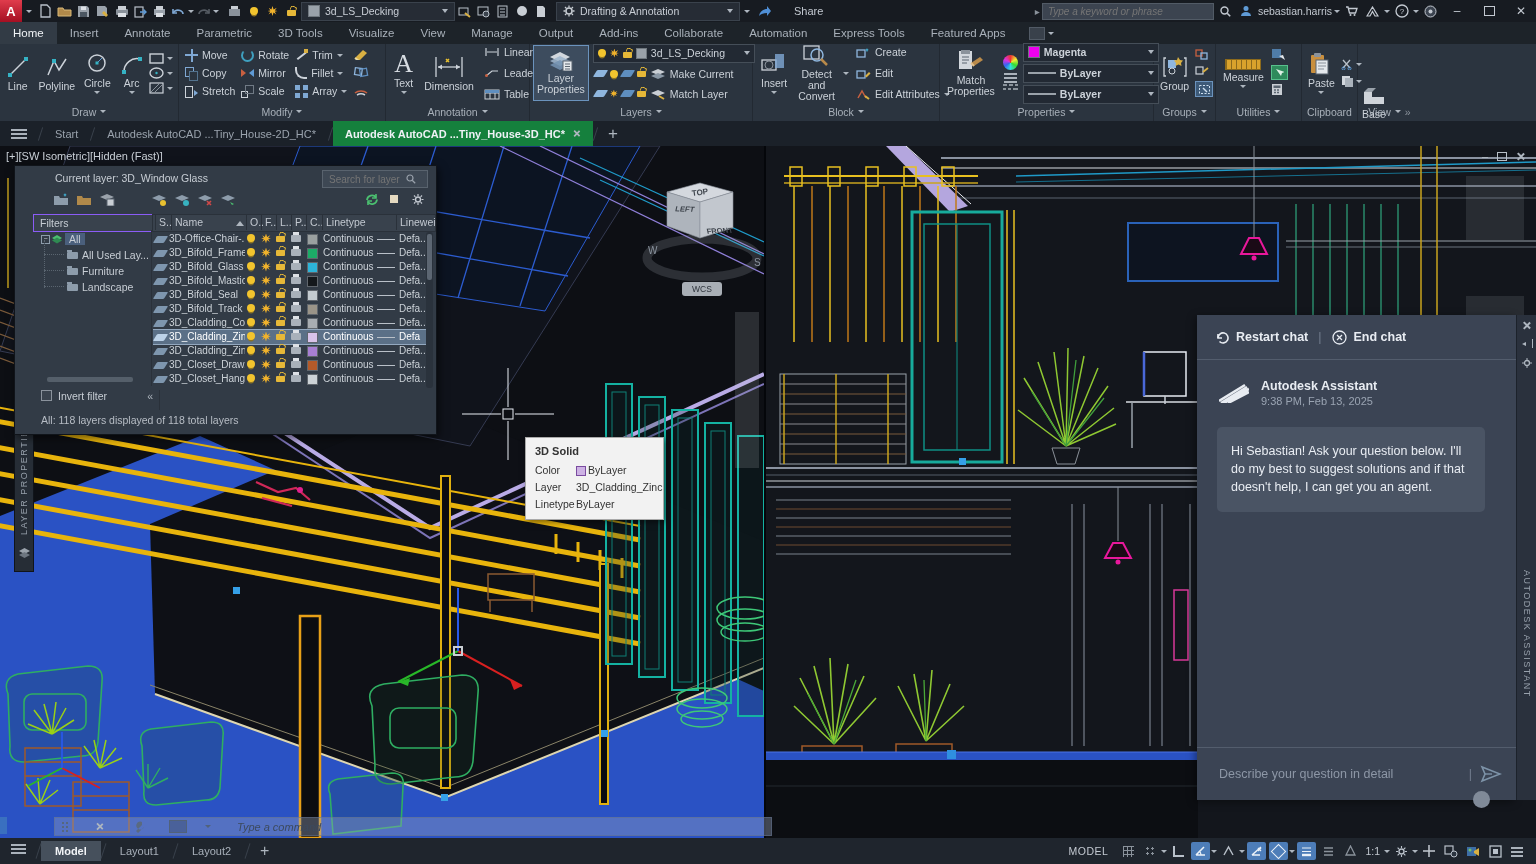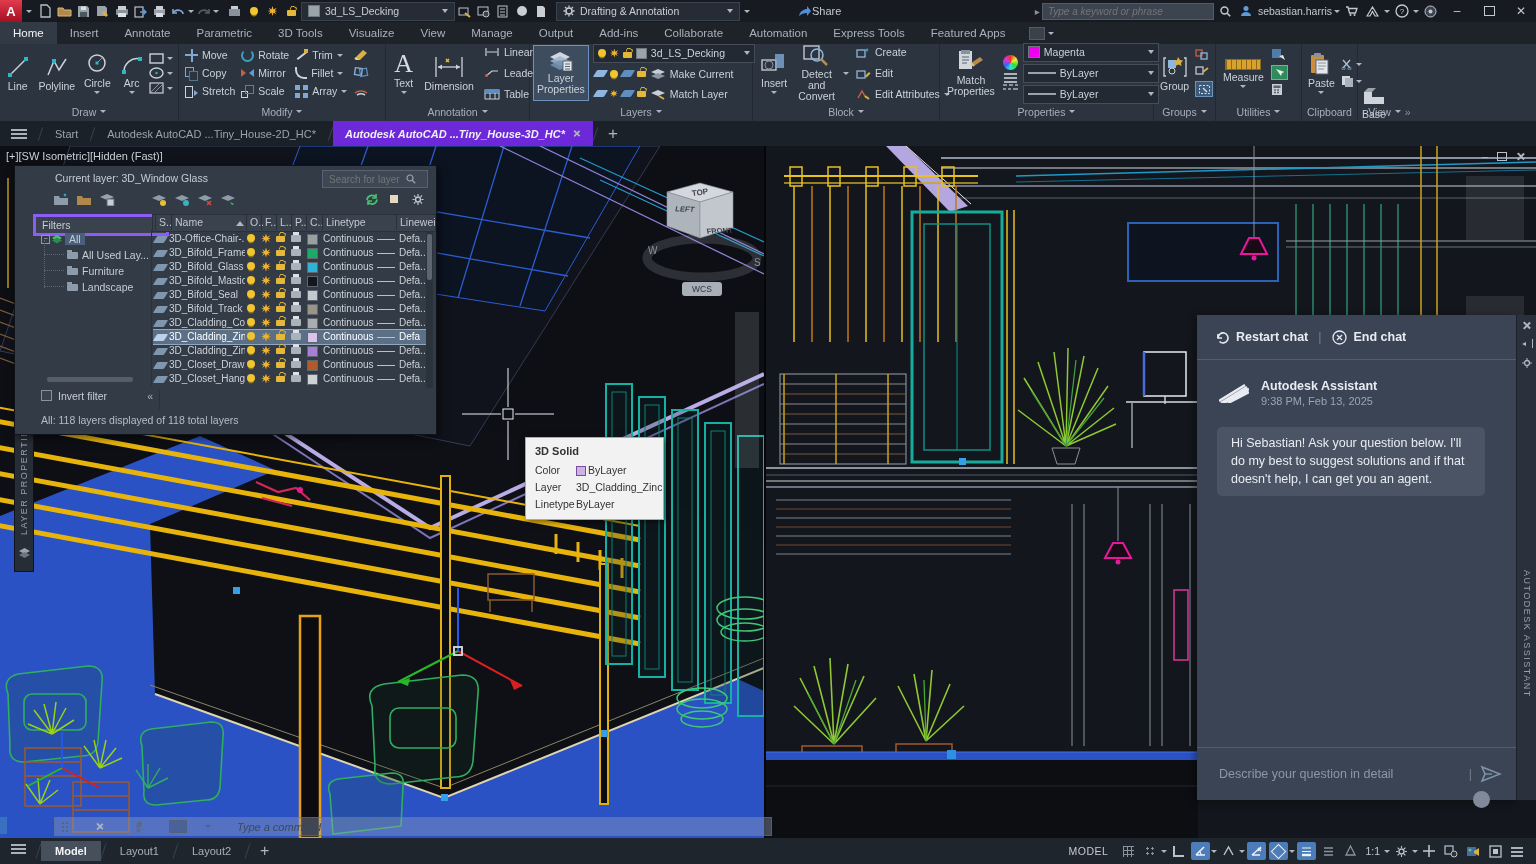--- a/index.html
+++ b/index.html
@@ -41,21 +41,21 @@
   .i-sun{width:10px;height:10px;background:#f0b22c;clip-path:polygon(50% 0,61% 35%,93% 18%,72% 46%,100% 50%,72% 58%,88% 85%,60% 66%,50% 100%,39% 66%,10% 84%,28% 57%,0 50%,28% 44%,13% 17%,39% 35%);flex:none;display:inline-block;}
   .i-lock{width:9px;height:6px;background:#e6b838;position:relative;flex:none;display:inline-block;margin-top:4px;border-radius:1px;}
   .i-lock::before{content:"";position:absolute;top:-4px;left:3px;width:5px;height:4px;border:1.5px solid #e6b838;border-bottom:none;border-radius:3px 3px 0 0;transform:rotate(18deg);}
   .i-print{width:10px;height:7px;background:#a9b1ba;border-radius:1px;position:relative;flex:none;display:inline-block;margin-top:3px;}
   .i-print::before{content:"";position:absolute;top:-3px;left:2px;width:6px;height:3px;background:#dde1e6;}
   .i-stat{width:11px;height:7px;background:#7e96ae;transform:skewX(-32deg);border-radius:1px;flex:none;display:inline-block;}
   .i-swatch{width:9px;height:9px;border:1px solid #60666d;flex:none;display:inline-block;}
   
   #doctabs{left:0;top:121px;width:1536px;height:25px;background:#1b2129;display:flex;align-items:stretch;color:#9aa3ad;font-size:11px;}
   .dtab{display:flex;align-items:center;gap:7px;padding:0 12px;}
-  .dtab.active{background:#6d28d9;color:#eef1f5;font-weight:bold;font-style:italic;}
+  .dtab.active{background:#15803d;color:#eef1f5;font-weight:bold;}
   .slash{width:1px;height:14px;background:#39414b;transform:rotate(18deg);margin:auto 2px;}
   
   #workspace{left:0;top:146px;width:1536px;height:692px;background:#0d0f14;}
   #vp-left{left:0;top:0;width:764px;height:692px;background:#0d0f14;overflow:hidden;}
   #vp-right{left:766px;top:0;width:770px;height:692px;background:#13161c;overflow:hidden;}
   #vpdivider{left:764px;top:0;width:2px;height:692px;background:#04060a;}
   .vplabel{position:absolute;left:6px;top:4px;color:#c9cfd6;font-size:11px;z-index:5;}
   
   #palette{left:14px;top:19px;width:421px;height:268px;background:#323b46;border:1px solid #10141a;box-shadow:2px 3px 8px rgba(0,0,0,.55);z-index:20;font-size:10.5px;color:#c7cdd4;}
   #pstrip{left:14px;top:19px;width:18px;height:406px;background:#262d36;border:1px solid #10141a;border-top:none;z-index:19;}
@@ -78,21 +78,21 @@
   .treeitem{position:absolute;left:34px;height:12px;display:flex;align-items:center;gap:4px;color:#c7cdd4;font-size:10.5px;white-space:nowrap;}
   .tfold{width:11px;height:7px;background:#8d9cab;border-radius:1px;position:relative;flex:none;}
   .tfold::before{content:"";position:absolute;top:-2px;left:0;width:5px;height:2px;background:#8d9cab;}
   
   #tooltip{left:525px;top:291px;width:137px;height:81px;background:#f2f2f2;border:1px solid #a9a9a9;box-shadow:2px 2px 6px rgba(0,0,0,.5);z-index:30;color:#333;font-size:10.5px;}
   #tooltip .tl{position:absolute;left:9px;}
   #tooltip .tv{position:absolute;left:50px;}
   
   #chat{left:1197px;top:169px;width:319px;height:485px;background:#3b4454;z-index:25;color:#e8ecf2;font-size:12.5px;box-shadow:-2px 2px 8px rgba(0,0,0,.4);}
   #chatstrip{left:1516px;top:169px;width:20px;height:485px;background:#2a313d;z-index:25;border-left:1px solid #1c222b;}
-  .bubble{position:absolute;left:20px;width:240px;background:#4a5464;border-radius:5px;padding:8px 14px;line-height:1.42;color:#e9edf3;}
+  .bubble{position:absolute;left:20px;width:240px;background:#4a5464;border-radius:5px;padding:16px 14px;line-height:1.42;color:#e9edf3;}
   #chat input{background:transparent;border:none;outline:none;color:#cfd6df;font-size:12.5px;font-family:"Liberation Sans",sans-serif;width:230px;}
   #chat input::placeholder{color:#8d97a6;}
   
   #cmdbar{left:54px;top:671px;width:716px;height:17px;background:rgba(152,166,192,.38);border:1px solid rgba(96,112,138,.55);display:flex;align-items:center;z-index:15;font-size:11px;gap:16px;}
   #cmdbar input{background:transparent;border:none;outline:none;font-style:italic;color:#39465a;font-size:11px;width:300px;font-family:"Liberation Sans",sans-serif;}
   #cmdbar input::placeholder{color:#3c4a5e;}
   .grip{width:8px;height:11px;margin:0 4px 0 6px;background:radial-gradient(circle,#55677e 1px,transparent 1.2px) 0 0/4px 4px;}
   
   #bottombar{left:0;top:838px;width:1536px;height:26px;background:#1f252d;display:flex;align-items:center;color:#a8b0ba;font-size:11px;}
   .ltab{height:20px;display:flex;align-items:center;padding:0 14px;margin-top:0;}
@@ -214,21 +214,21 @@
     </span>
   <div class="tb-chip" style="width:170px;margin-left:6px;">
     <svg width="12" height="12">
         <circle cx="6" cy="6" r="3" fill="none" stroke="#c9ced4" stroke-width="1.5"></circle>
         <path d="M6,0.5 v2 M6,9.5 v2 M0.5,6 h2 M9.5,6 h2 M2,2 l1.4,1.4 M8.6,8.6 l1.4,1.4 M10,2 l-1.4,1.4 M3.4,8.6 L2,10" stroke="#c9ced4" stroke-width="1.3"></path>
       </svg>
     <span>Drafting &amp; Annotation</span>
     <span class="caret" style="margin-left:auto;"></span>
   </div>
   <span class="caret sm" style="margin:0 8px 0 4px;"></span>
-  <span class="flex" style="gap:0;margin-left:40px;">
+  <span class="flex" style="gap:22px;">
     <svg width="14" height="12">
         <path d="M1,11 C2,6 6,4 9,4 V1 l4,5 -4,5 V8 C6,8 3,9 1,11 z" fill="#4f8fd6"></path>
       </svg>
     <span>Share</span>
   </span>
   <div class="abs flex" style="right:0;top:0;height:22px;gap:2px;">
     <span style="color:#8a929b;font-size:10px;">▸</span>
     <input style="width: 160px; height: 15px; background: rgb(60, 68, 80); border: 1px solid rgb(82, 91, 102); color: rgb(207, 213, 220); font-style: italic; font-size: 10px; padding: 0px 5px; font-family: &quot;Liberation Sans&quot;, sans-serif; outline: none;" placeholder="Type a keyword or phrase">
     <span class="qat-ic">
         <svg width="13" height="13">
@@ -606,21 +606,21 @@
           </svg>
         <span>Match Properties</span>
       </div>
       <div style="display:flex;flex-direction:column;gap:3px;align-items:center;">
         <span style="width:15px;height:15px;border-radius:50%;background:conic-gradient(#e33,#ee3,#3d3,#3dd,#36e,#d3d,#e33);"></span>
         <span class="hb" style="margin-top:0;"></span>
         <svg width="15" height="7" style="margin-top:6px;">
             <path d="M0,1 h4 m2,0 h4 m2,0 h3 M0,5 h3 m2,0 h3 m2,0 h5" stroke="#aab2bb" stroke-width="1.3"></path>
           </svg>
       </div>
-      <div style="display:flex;flex-direction:column;gap:2px;">
+      <div style="display:flex;flex-direction:column;gap:2px;font-weight:bold;">
         <div class="combo" style="width:126px;">
           <span class="sw" style="background: rgb(238, 0, 238);"></span>
           <span>Magenta</span>
           <span class="caret"></span>
         </div>
         <div class="combo" style="width:126px;">
           <span class="bline" style="max-width:28px;"></span>
           <span>ByLayer</span>
           <span class="caret"></span>
         </div>
@@ -1183,21 +1183,21 @@
             </svg></span>
         <span class="ptool">
             <span style="position:absolute;left:2px;top:2px;width:8px;height:8px;background:#e4d9c0;"></span>
           </span>
         <span class="ptool"><svg width="14" height="13">
               <circle cx="7" cy="6.5" r="2.5" fill="none" stroke="#c3c9d1" stroke-width="1.4"></circle>
               <path d="M7,1 v2 M7,10 v2 M1.5,6.5 h2 M10.5,6.5 h2 M3,2.5 l1.4,1.4 M9.6,9.1 l1.4,1.4 M11,2.5 L9.6,3.9 M4.4,9.1 L3,10.5" stroke="#c3c9d1" stroke-width="1.2"></path>
             </svg></span>
       </div>
 
-      <div style="position:absolute;left:0;top:48px;width:118px;height:16px;background:#39424d;border:3px solid #8b5cf6;display:flex;align-items:center;justify-content:space-between;padding:0 6px;">
+      <div style="position:absolute;left:0;top:48px;width:118px;height:16px;background:#39424d;border:1px solid #8b5cf6;display:flex;align-items:center;justify-content:space-between;padding:0 6px;">
         <span>Filters</span>
         <span style="color:#aeb6bf;">«</span>
       </div>
       <div style="position:absolute;left:119px;top:48px;right:0;height:16px;background:#39424d;border:1px solid #2a313a;">
         <span class="hc" style="left:2px;width:14px;">S..</span>
         <span class="hc" style="left:18px;width:60px;">Name</span>
         <span class="hc" style="left:80px;width:12px;border-left:none;"><span style="display:inline-block;width:0;height:0;border-left:4px solid transparent;border-right:4px solid transparent;border-bottom:5px solid #aeb6bf;margin-top:4px;"></span></span>
         <span class="hc" style="left:93px;width:13px;">O..</span>
         <span class="hc" style="left:108px;width:13px;">F..</span>
         <span class="hc" style="left:123px;width:13px;">L..</span>

